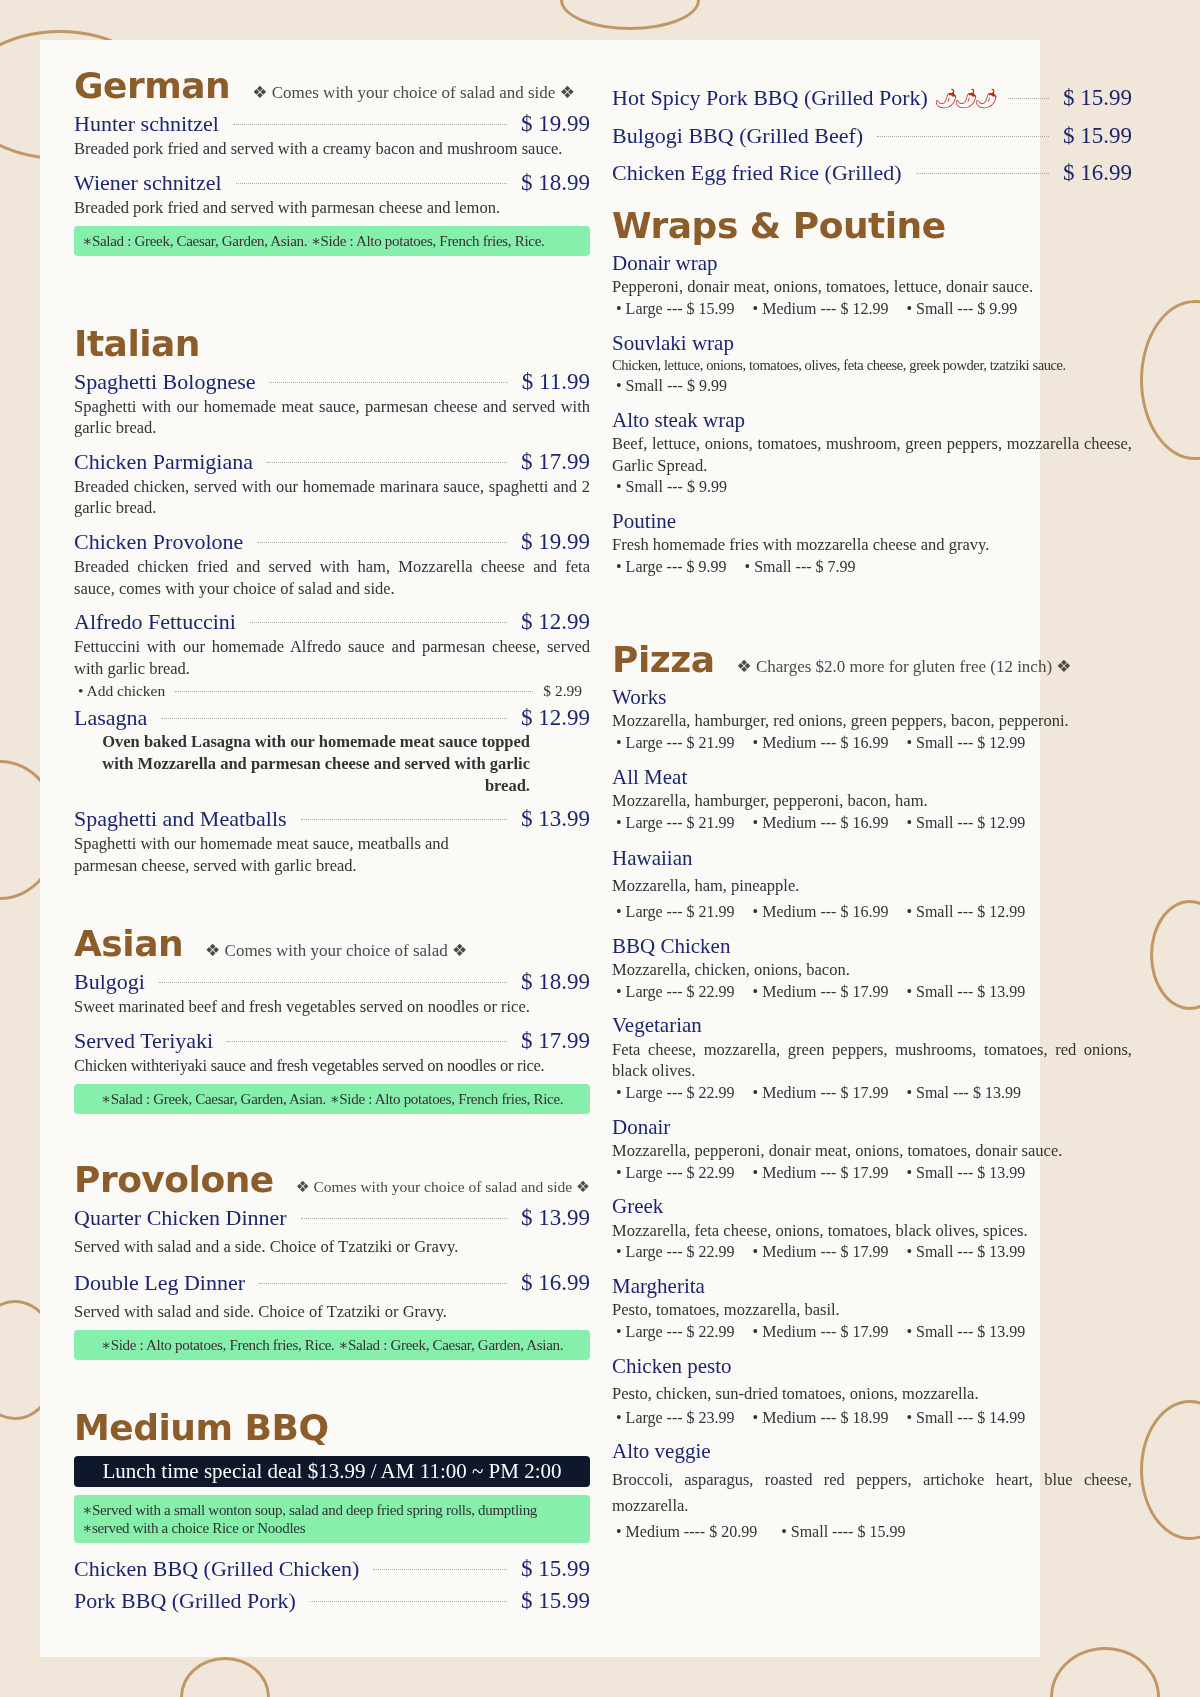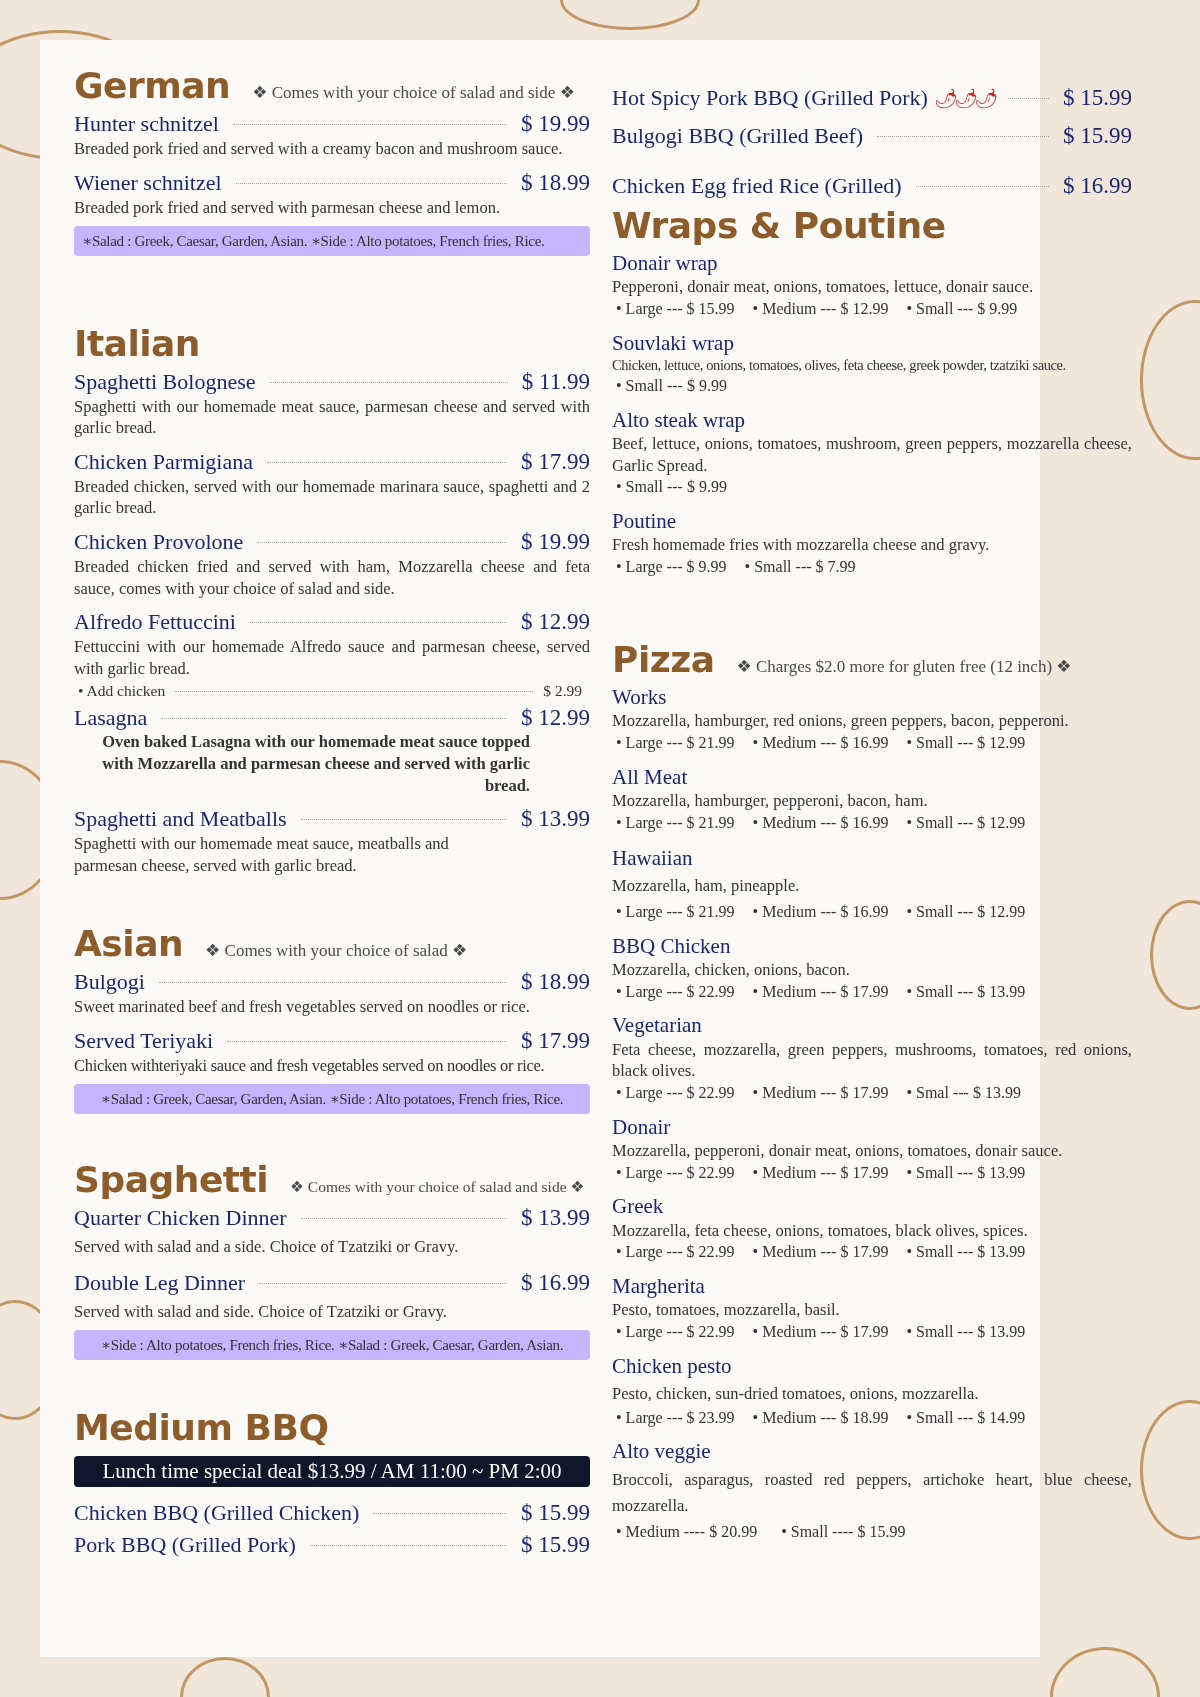--- a/index.html
+++ b/index.html
@@ -73,21 +73,21 @@
       text-align: justify;
     }
     .addon {
       display: flex; align-items: baseline;
       color: #333; font-size: 15.5px;
       padding-left: 4px;
       margin-top: 2px;
     }
     .addon .dots { margin: 0 10px; transform: translateY(-4px); }
     .note-box {
-      background: #c4b5fd;
+      background: #86efac;
       border-radius: 4px;
       color: #333;
       font-size: 15px;
       padding: 6px 8px;
       margin-top: 7px;
       letter-spacing: -0.3px;
     }
     .deal-bar {
       background: #0f172a;
       color: #fff;
@@ -229,21 +229,21 @@
             <span class="dots"></span>
             <span class="item-price">$ 17.99</span>
           </div>
         <div class="desc" style="letter-spacing:-0.3px;">Chicken withteriyaki sauce and fresh vegetables served on noodles or rice.</div>
       </div>
       <div class="note-box" style="text-align:center;">∗Salad : Greek, Caesar, Garden, Asian.  ∗Side : Alto potatoes, French fries, Rice.</div>
     </div>
 
     <div class="block" style="top:1122px;">
       <div class="sec-head">
-        <span class="sec-title">Spaghetti</span>
+        <span class="sec-title">Provolone</span>
         <span class="sec-note" style="font-size:15.5px;">❖ Comes with your choice of salad and side ❖</span>
       </div>
       <div>
         <div class="item-row">
             <span class="item-name">Quarter Chicken Dinner</span>
             <span class="dots"></span>
             <span class="item-price">$ 13.99</span>
           </div>
         <div class="desc" style="margin-top:4px;">Served with salad and a side. Choice of Tzatziki or Gravy.</div>
       </div>
@@ -256,20 +256,24 @@
         <div class="desc" style="margin-top:4px;">Served with salad and side. Choice of Tzatziki or Gravy.</div>
       </div>
       <div class="note-box" style="text-align:center;">∗Side : Alto potatoes, French fries, Rice.  ∗Salad : Greek, Caesar, Garden, Asian.</div>
     </div>
 
     <div class="block" style="top:1370px;">
       <div class="sec-head">
         <span class="sec-title">Medium BBQ</span>
       </div>
       <div class="deal-bar">Lunch time special deal $13.99 / AM 11:00 ~ PM 2:00</div>
+      <div class="note-box" style="margin-top:8px;">
+        <div>∗Served with a small wonton soup, salad and deep fried spring rolls, dumptling</div>
+        <div>∗served with a choice Rice or Noodles</div>
+      </div>
       <div style="margin-top:12px;">
         <div class="item-row">
             <span class="item-name">Chicken BBQ (Grilled Chicken)</span>
             <span class="dots"></span>
             <span class="item-price">$ 15.99</span>
           </div>
       </div>
       <div style="margin-top:4px;">
         <div class="item-row">
             <span class="item-name">Pork BBQ (Grilled Pork)</span>
@@ -291,21 +295,21 @@
             <span class="item-price">$ 15.99</span>
           </div>
       </div>
       <div style="margin-top:10px;">
         <div class="item-row">
             <span class="item-name">Bulgogi BBQ (Grilled Beef)</span>
             <span class="dots"></span>
             <span class="item-price">$ 15.99</span>
           </div>
       </div>
-      <div style="margin-top:23px;">
+      <div style="margin-top:10px;">
         <div class="item-row">
             <span class="item-name">Chicken Egg fried Rice (Grilled)</span>
             <span class="dots"></span>
             <span class="item-price">$ 16.99</span>
           </div>
       </div>
     </div>
 
     <div class="block" style="top:168px;">
       <div class="sec-head">

